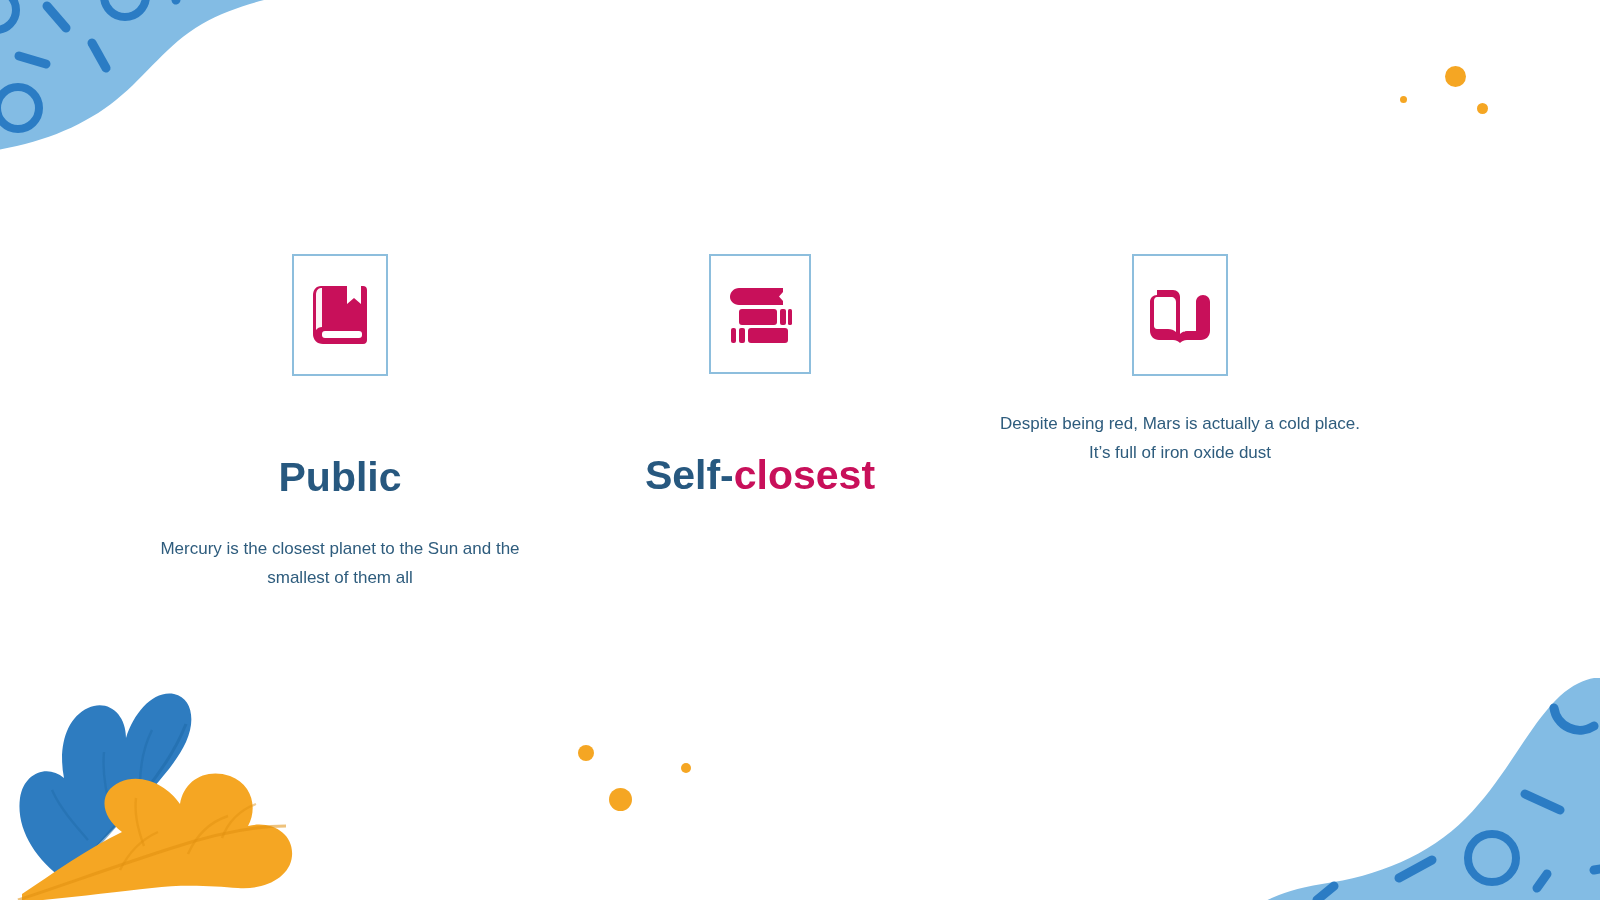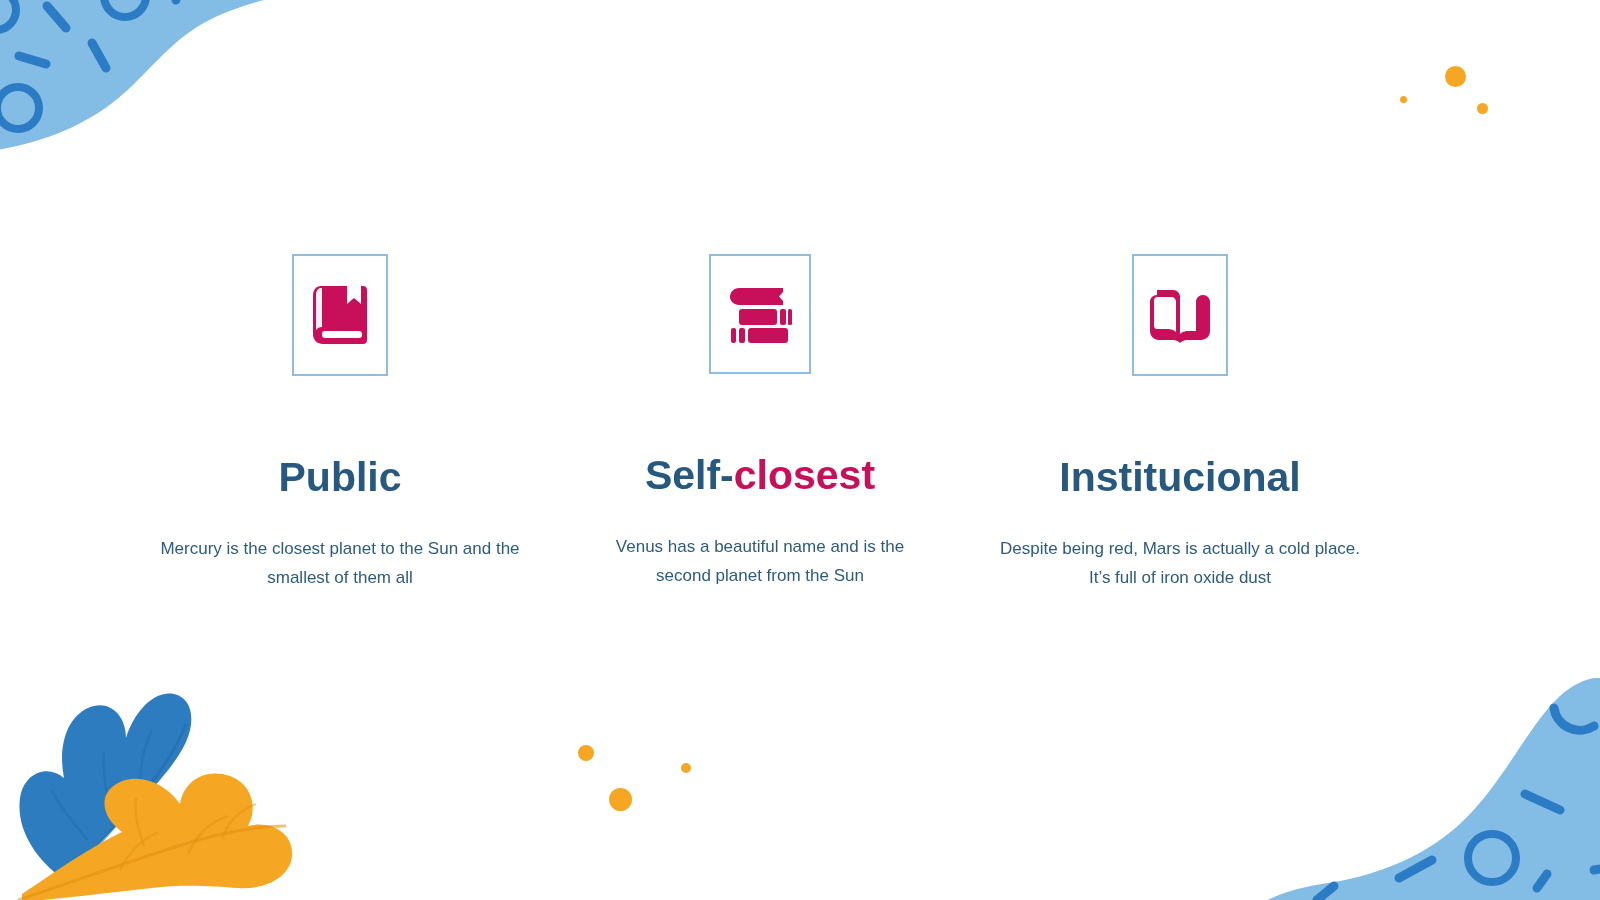--- a/index.html
+++ b/index.html
@@ -206,39 +206,35 @@
               <rect x="21" y="43" width="40" height="15" rx="3"></rect>
               <rect x="12" y="43" width="6" height="15" rx="2"></rect>
               <rect x="4" y="43" width="5" height="15" rx="2"></rect>
             </g>
           </svg>
         </span>
       </div>
       <div class="col-heading">
         <span class="t-blue">Self-</span><span class="t-crimson">closest</span>
       </div>
-      <div class="col-body narrow">Venus has a beautiful name and is the second planet from the Sun</div>
     </div>
 
     <div class="column">
       <div class="icon-box">
         <span>
           <svg width="62" height="56" viewBox="0 0 62 56">
             <path d="M8,8 C4,8 1,11 1,15 L1,44 C1,49 5,53 10,53 L24,53 C27,53 30,54.5 31,56
                      C32,54.5 35,53 38,53 L52,53 C57,53 61,49 61,44 L61,15 C61,11 58,8 54,8
                      C50,8 47,11 47,15 L47,44 L38,44 C35,44 32,45.5 31,47 L31,10
                      C31,6 28,3 24,3 L8,3 Z" fill="#C8105A"></path>
             <path d="M8,10 L22,10 C25,10 27,12 27,15 L27,45 C25,43 22,42 19,42 L8,42
                      C6,42 5,40.5 5,39 L5,13.5 C5,11.6 6.4,10 8,10 Z" fill="#ffffff"></path>
             <path d="M35,15 C35,12 37,10 40,10 L44,10 C45.6,10 47,11.6 47,13.5 L47,39
                      C47,40.5 46,42 44,42 L43,42 C39,42 36,43 35,45 Z" fill="#ffffff"></path>
             <path d="M31,10 C31,6 28,3 24,3 L8,3 C4,3 1,6 1,10" fill="none"></path>
           </svg>
         </span>
       </div>
-      <div class="col-heading">
-        <span class="t-blue">Institucional</span><span class="t-crimson"></span>
-      </div>
       <div class="col-body">Despite being red, Mars is actually a cold place. It’s full of iron oxide dust</div>
     </div>
 
   </div>
 </div>
 
 </body></html>

